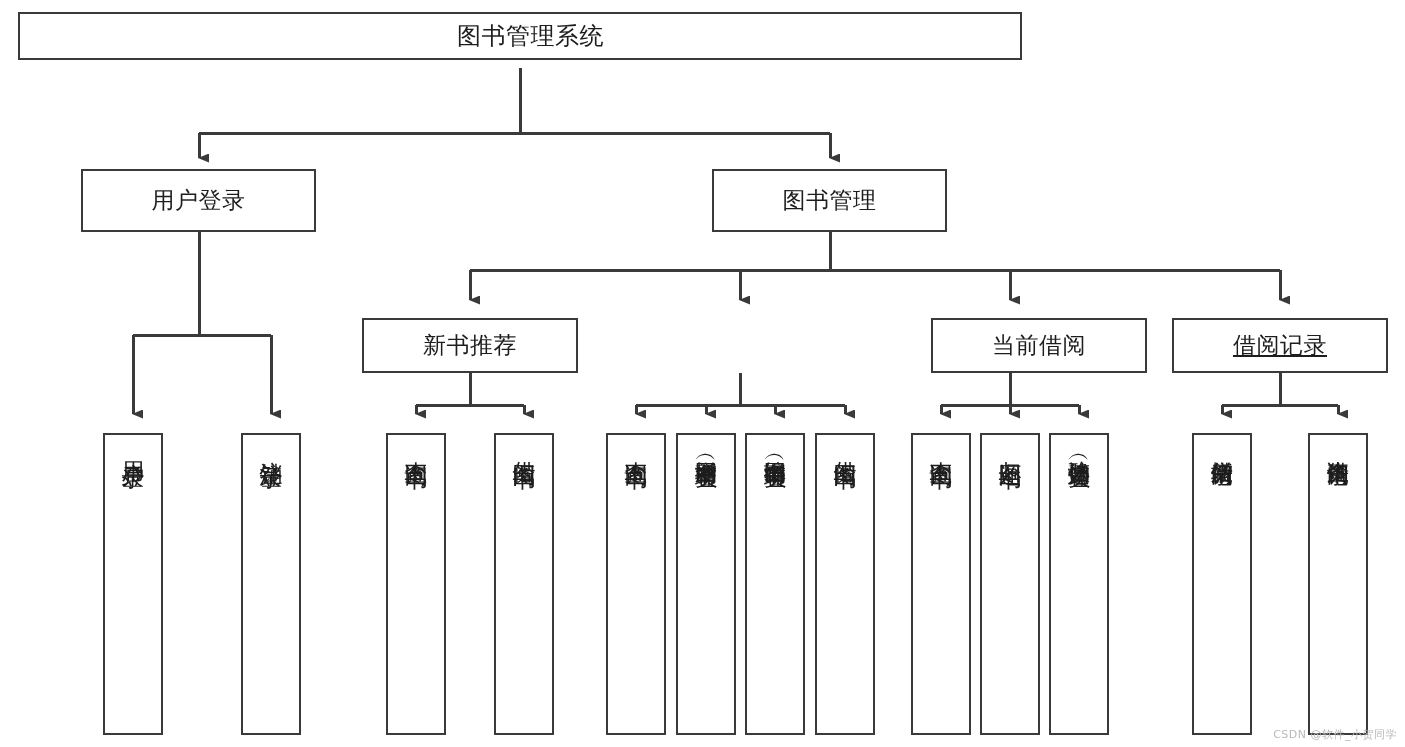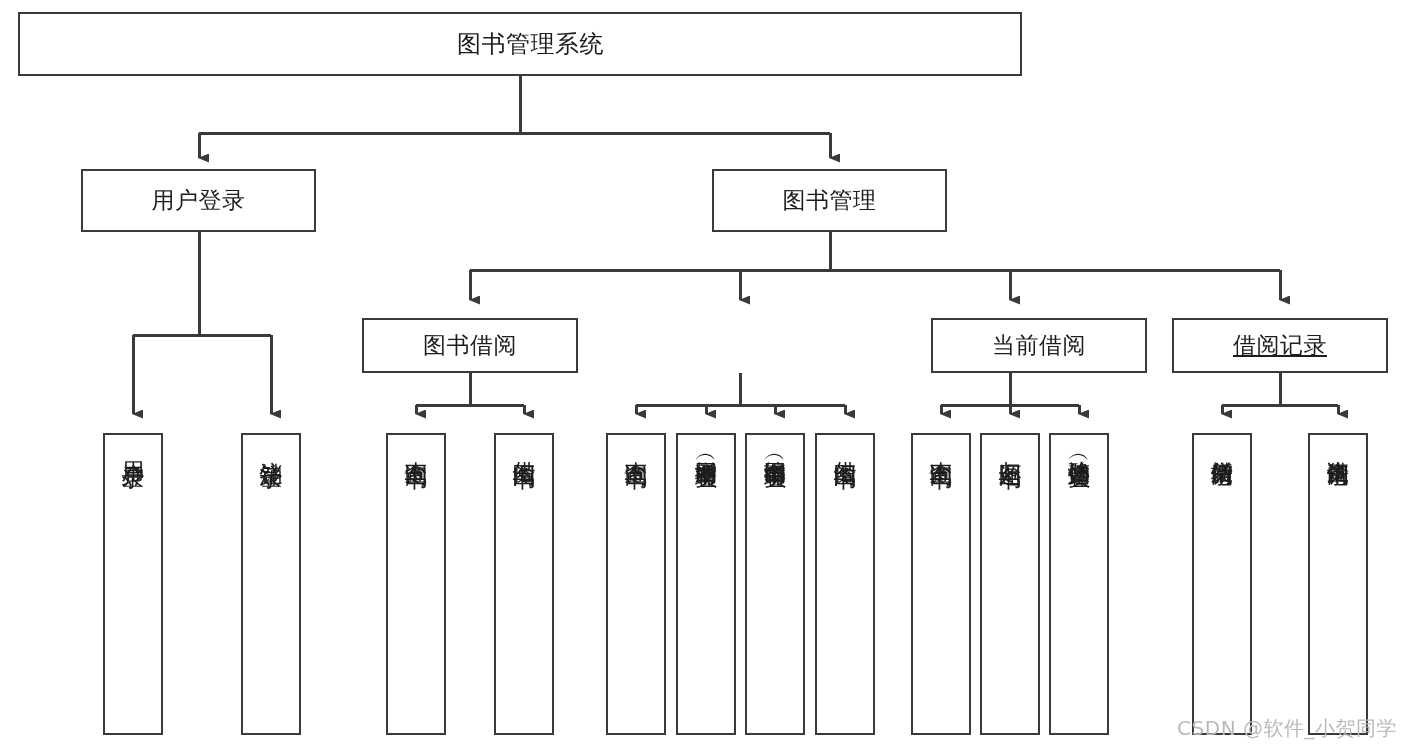--- a/index.html
+++ b/index.html
@@ -64,21 +64,21 @@
     white-space: nowrap;
   }
   .node.v.tall .node-label {
     font-size: 22px;
     letter-spacing: 1px;
   }
   #watermark {
     position: absolute;
     right: 8px;
     bottom: 5px;
-    font-size: 20px;
+    font-size: 11px;
     color: #b9b9b9;
     letter-spacing: 0.5px;
     white-space: nowrap;
     pointer-events: none;
   }
 </style>
 </head>
 <body>
 
 <div id="diagram-root">
@@ -126,33 +126,33 @@
       <path d="M 1010,405 L 1010,414" marker-end="url(#arrowhead)"></path>
       <path d="M 1079,405 L 1079,414" marker-end="url(#arrowhead)"></path>
 
       <path d="M 1280,373 L 1280,405"></path>
       <path d="M 1222,405 L 1338,405"></path>
       <path d="M 1222,405 L 1222,414" marker-end="url(#arrowhead)"></path>
       <path d="M 1338,405 L 1338,414" marker-end="url(#arrowhead)"></path>
     </g>
   </svg>
 
-  <div class="node h" id="node-root" style="left:18px; top:12px; width:1004px; height:64px;padding-left:21px;">
+  <div class="node h" id="node-root" style="left:18px; top:12px; width:1004px; height:48px;padding-left:21px;">
     <span class="node-label">图书管理系统</span>
   </div>
 
   <div class="node h" style="left:81px; top:169px; width:235px; height:63px;">
     <span class="node-label">用户登录</span>
   </div>
   <div class="node h" style="left:712px; top:169px; width:235px; height:63px;">
     <span class="node-label">图书管理</span>
   </div>
 
   <div class="node h" style="left:362px; top:318px; width:216px; height:55px;">
-    <span class="node-label">图书借阅</span>
+    <span class="node-label">新书推荐</span>
   </div>
   <div class="node h" style="left:931px; top:318px; width:216px; height:55px;">
     <span class="node-label">当前借阅</span>
   </div>
   <div class="node h" style="left:1172px; top:318px; width:216px; height:55px;text-decoration:underline;">
     <span class="node-label">借阅记录</span>
   </div>
 
   <div class="node v" style="left:103px; top:433px; width:60px; height:302px;">
     <span class="node-label">用户登录</span>

